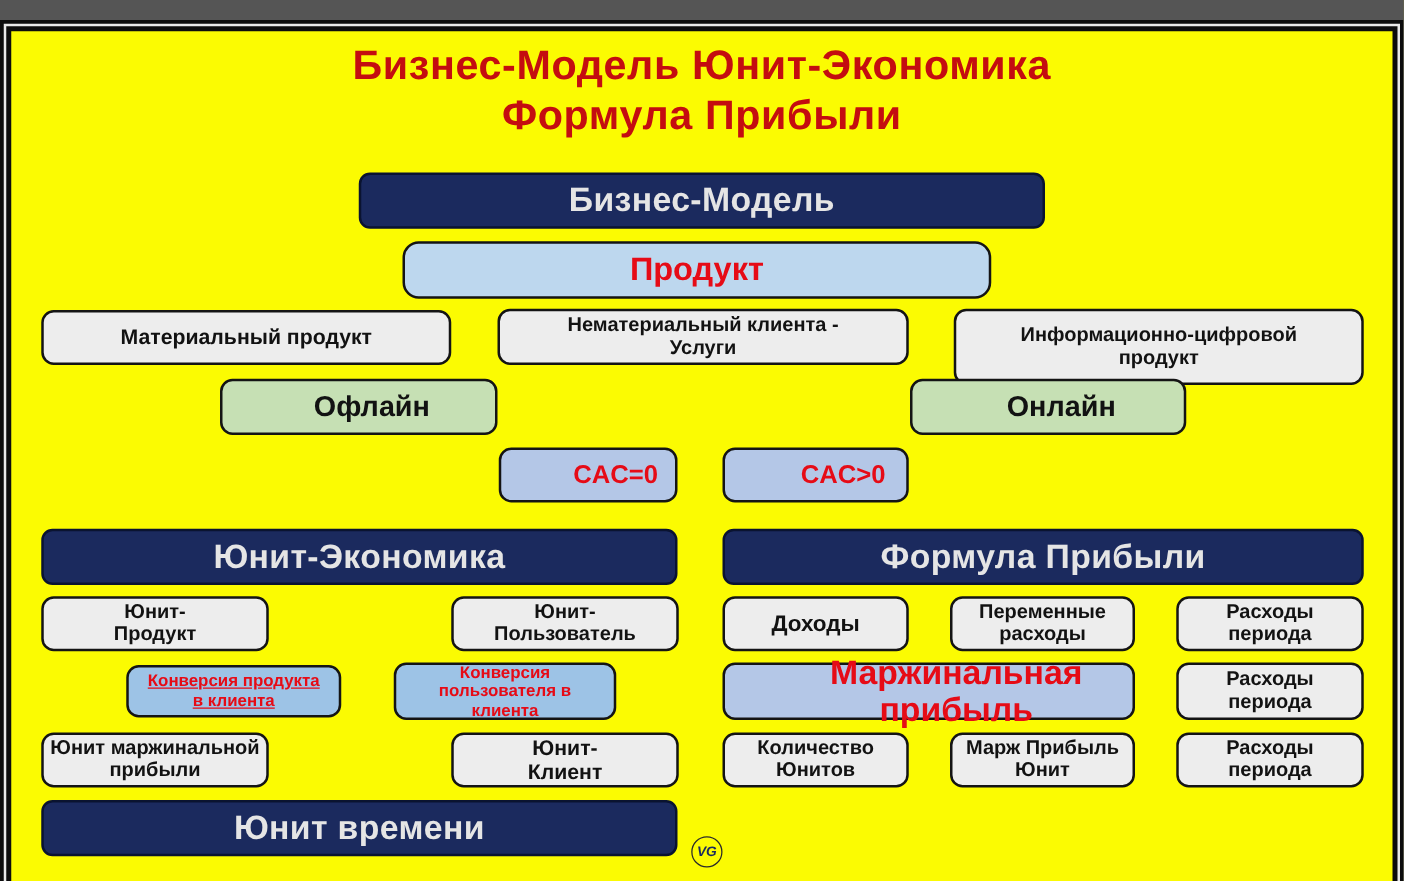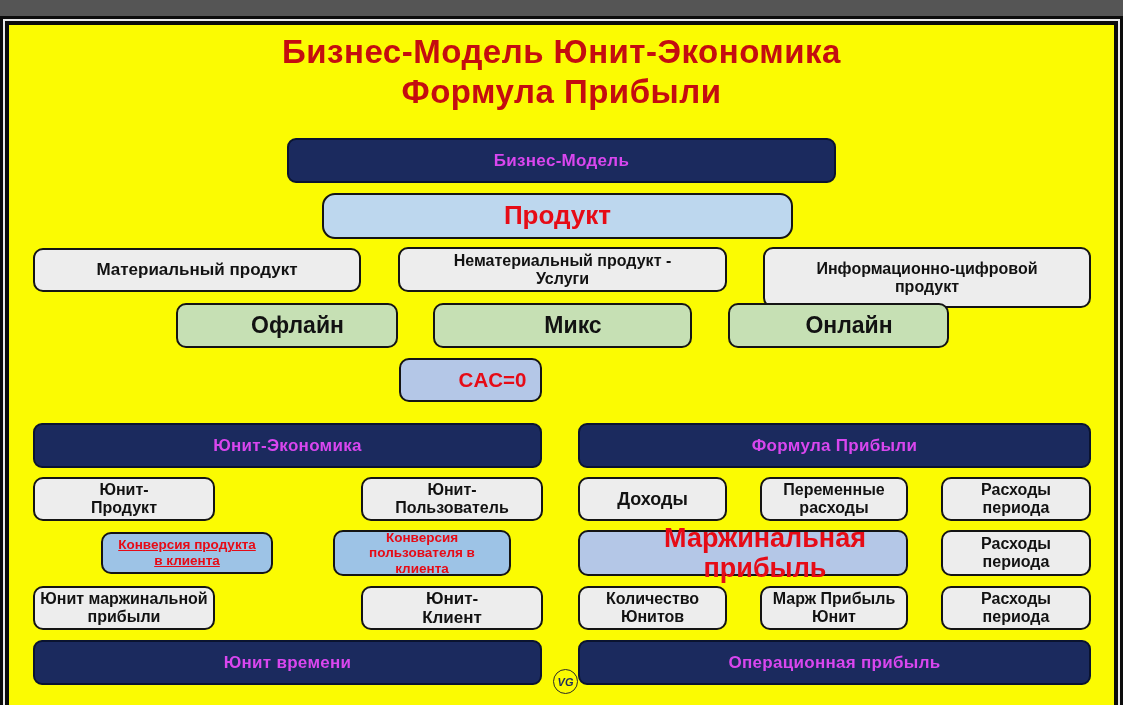--- a/index.html
+++ b/index.html
@@ -40,22 +40,22 @@
   .node{
     position:absolute;box-sizing:border-box;
     display:flex;align-items:center;justify-content:center;
     text-align:center;white-space:pre-line;
     border:2.5px solid #141414;border-radius:10px;
     line-height:1.12;color:var(--ink);
   }
   .navy{
     background:var(--navy);
     border-color:var(--navy-border);
-    color:#d946ef;
-    font-size:17px;border-radius:9px;
+    color:#e5e5e5;
+    font-size:27px;border-radius:9px;
     letter-spacing:.3px;
   }
   .gray{background:var(--gray);}
   .green{background:var(--green);font-size:23px;padding-left:21px;}
   .lightblue{background:var(--lightblue);color:var(--red);font-size:26px;border-radius:13px;}
   .skyblue{background:var(--skyblue);color:var(--red);font-size:13.5px;line-height:1.15;}
   .lavender{background:var(--lavender);color:var(--red);padding-left:44px;}
   .fs17{font-size:17px;}
   .fs16{font-size:16px;}
   .fs22{font-size:18px;}
@@ -77,21 +77,21 @@
   
   #n-ue-head  {left:33px; top:407px;width:509px;height:45px;}
   #n-pf-head  {left:578px;top:407px;width:513px;height:45px;}
   #n-ue-foot  {left:33px; top:624px;width:509px;height:45px;}
   #n-pf-foot  {left:578px;top:624px;width:513px;height:45px;}
 
   
   #n-uprod    {left:33px; top:461px;width:182px;height:44px;}
   #n-uuser    {left:361px;top:461px;width:182px;height:44px;}
   #n-convp    {left:101px;top:516px;width:172px;height:42px;text-decoration:underline;}
-  #n-convu    {left:333px;top:514px;width:178px;height:46px;}
+  #n-convu    {left:315px;top:514px;width:178px;height:46px;}
   #n-umarg    {left:33px; top:570px;width:182px;height:44px;}
   #n-uclient  {left:361px;top:570px;width:182px;height:44px;}
 
   
   #n-income   {left:578px;top:461px;width:149px;height:44px;}
   #n-varcost  {left:760px;top:461px;width:148px;height:44px;}
   #n-pcost1   {left:941px;top:461px;width:150px;height:44px;}
   #n-margin   {left:578px;top:514px;width:330px;height:46px;}
   #n-pcost2   {left:941px;top:514px;width:150px;height:46px;}
   #n-ucount   {left:578px;top:570px;width:149px;height:44px;}
@@ -111,33 +111,32 @@
 <body>
 
 <div class="frame">
 
   <div class="title">Бизнес-Модель Юнит-Экономика
 Формула Прибыли</div>
 
   <div class="node navy" id="n-bmodel">Бизнес-Модель</div>
   <div class="node lightblue" id="n-product">Продукт</div>
   <div class="node gray fs17" id="n-material">Материальный продукт</div>
-  <div class="node gray fs16" id="n-nemat">Нематериальный продукт -
+  <div class="node gray fs16" id="n-nemat">Нематериальный клиента -
 Услуги</div>
   <div class="node gray fs16" id="n-info">Информационно-цифровой
 продукт</div>
   <div class="node green" id="n-offline">Офлайн</div>
-  <div class="node green" id="n-mix">Микс</div>
   <div class="node green" id="n-online">Онлайн</div>
   <div class="node lavender fs20" id="n-cac0">CAC=0</div>
+  <div class="node lavender fs20" id="n-cacpos">CAC&gt;0</div>
 
   <div class="node navy" id="n-ue-head">Юнит-Экономика</div>
   <div class="node navy" id="n-pf-head">Формула Прибыли</div>
   <div class="node navy" id="n-ue-foot">Юнит времени</div>
-  <div class="node navy" id="n-pf-foot">Операционная прибыль</div>
 
   <div class="node gray fs16" id="n-uprod">Юнит-
 Продукт</div>
   <div class="node gray fs16" id="n-uuser">Юнит-
 Пользователь</div>
   <div class="node skyblue" id="n-convp">Конверсия продукта
 в клиента</div>
   <div class="node skyblue" id="n-convu">Конверсия
 пользователя в
 клиента</div>

